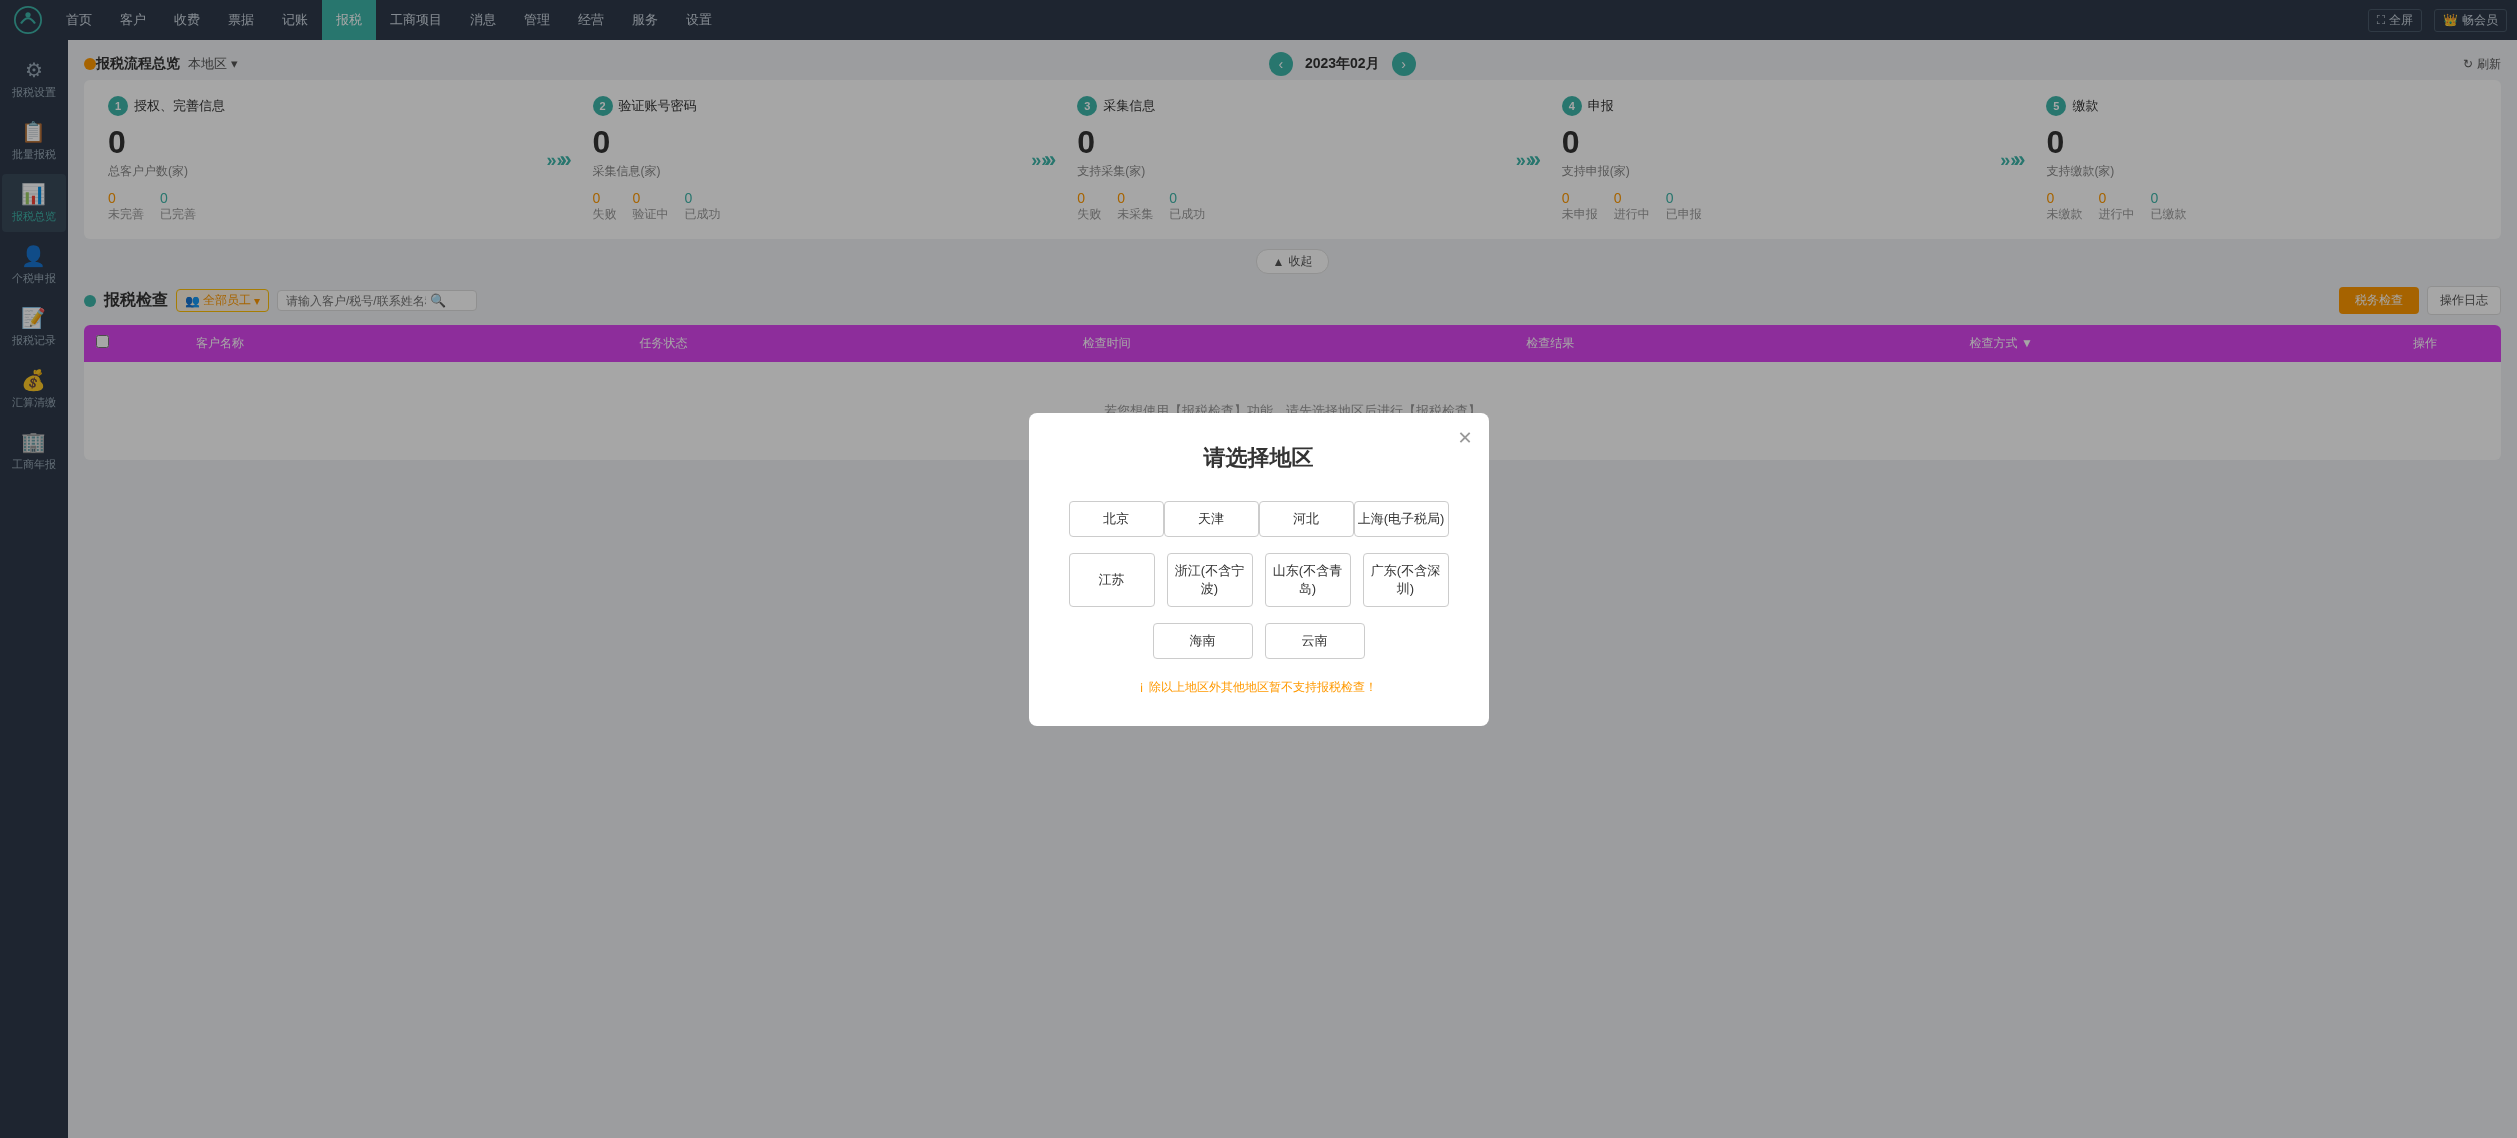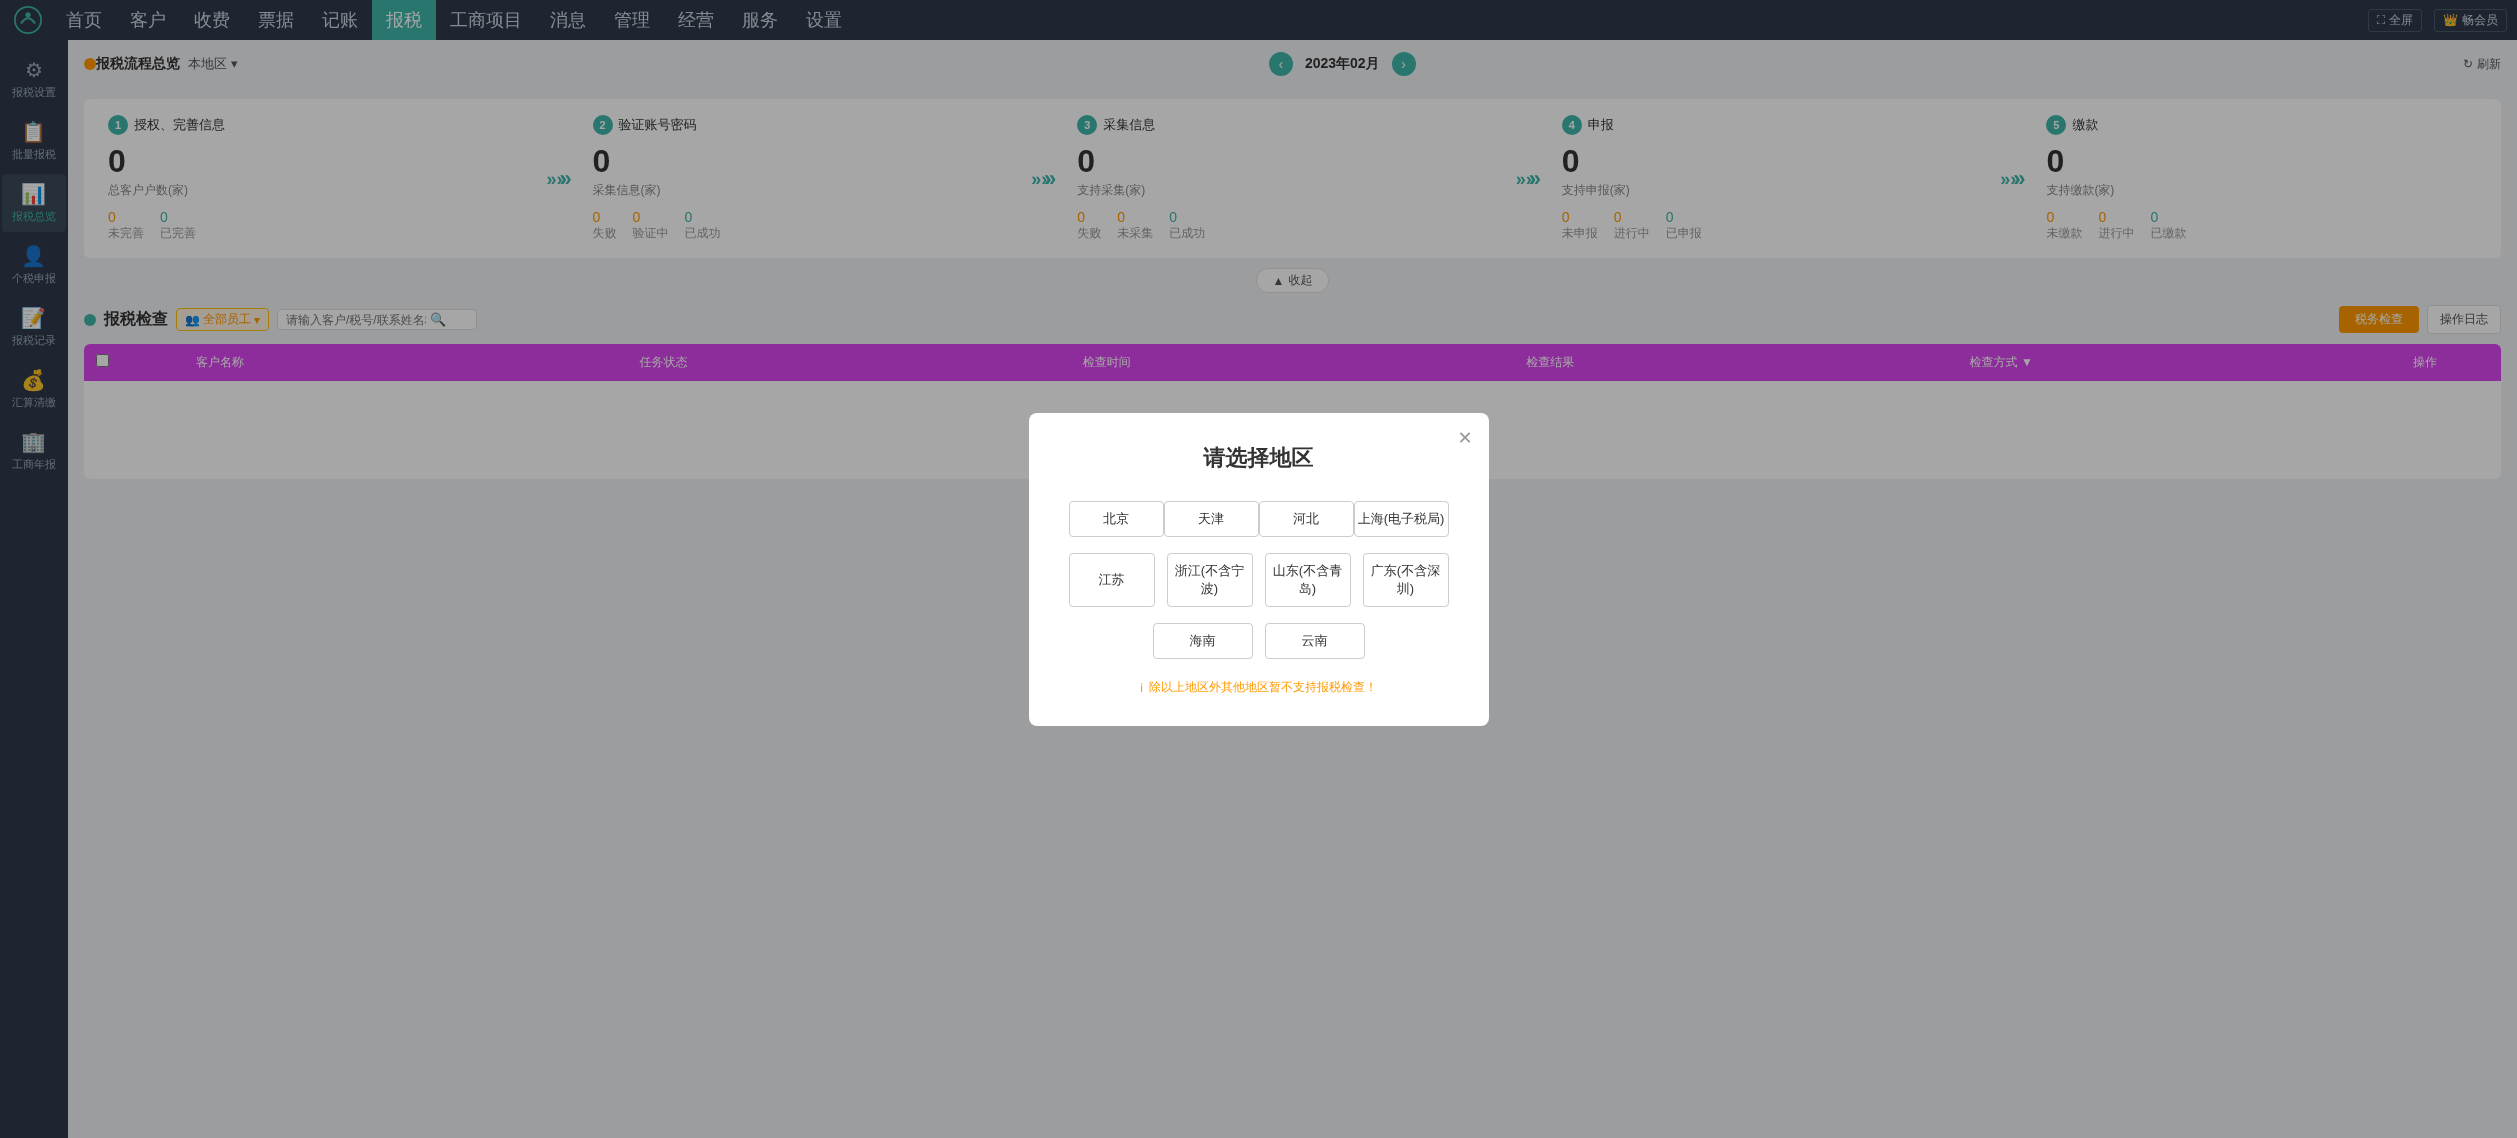--- a/index.html
+++ b/index.html
@@ -22,21 +22,21 @@
     .top-nav-logo svg { width: 28px; height: 28px; }
     .top-nav-items {
       display: flex; align-items: center; flex: 1; margin-left: 6px;
     }
     .nav-item {
       color: #cdd6e0;
       padding: 0 14px;
       height: 40px;
       display: flex; align-items: center;
       cursor: pointer;
-      font-size: 18px;
+      font-size: 13px;
     }
     .nav-item.active {
       background: #3eb5a9;
       color: #fff;
     }
     .top-nav-right {
       display: flex; align-items: center; gap: 12px; color: #cdd6e0; font-size: 12px;
     }
     .btn-fullscreen, .btn-member {
       display: flex; align-items: center; gap: 4px;
@@ -72,21 +72,21 @@
     
     .content {
       flex: 1;
       overflow-y: auto;
       padding: 12px 16px;
       position: relative;
     }
 
     
     .section-header {
-      display: flex; align-items: center; margin-bottom: 23px;
+      display: flex; align-items: center; margin-bottom: 4px;
     }
     .section-title {
       font-size: 14px; font-weight: bold; color: #333;
       display: flex; align-items: center; gap: 6px;
     }
     .dot-orange { width: 12px; height: 12px; background: #f90; border-radius: 50%; }
     .region-selector {
       display: flex; align-items: center; gap: 4px;
       color: #555; cursor: pointer; font-size: 13px; margin-left: 8px; font-family: Liberation Serif, serif;
     }

